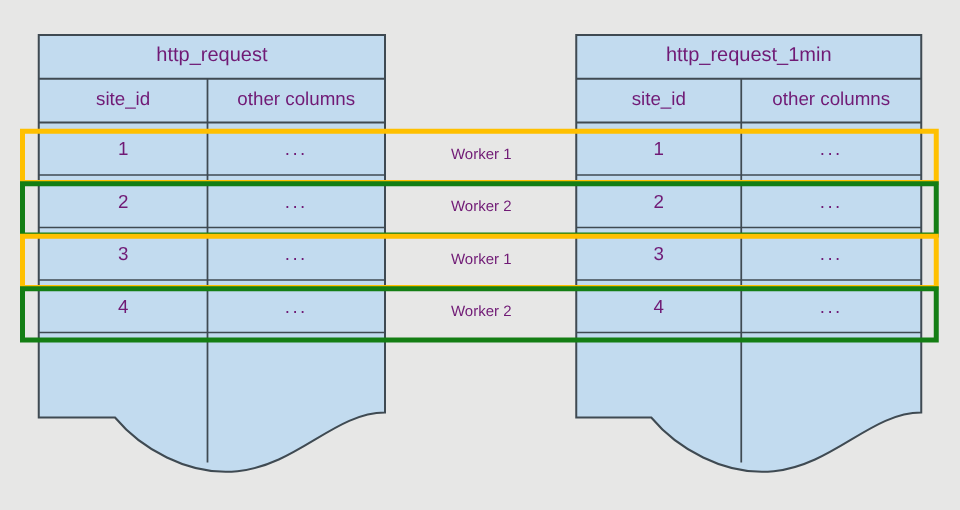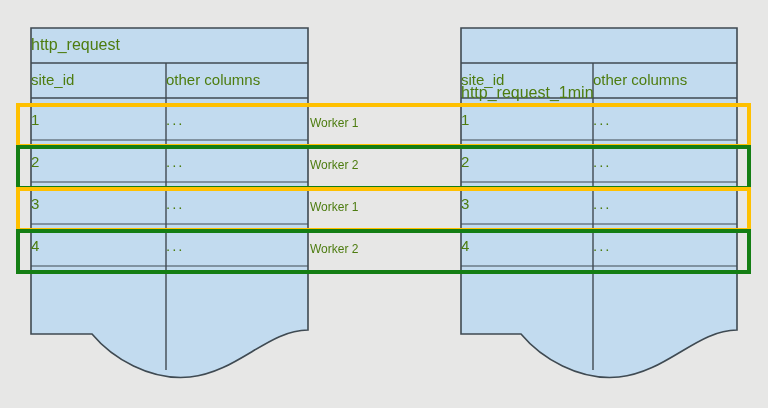--- a/index.html
+++ b/index.html
@@ -20,23 +20,24 @@
   }
   #canvas svg.layer {
     position: absolute;
     left: 0;
     top: 0;
     width: 768px;
     height: 408px;
   }
   .txt {
     position: absolute;
-    color: #4d7c0f;
+    color: #701a75;
     font-size: 15px;
     line-height: 1;
+    text-align: center;
     white-space: nowrap;
     user-select: none;
   }
   .txt-title { font-size: 16px; }
   .txt-head  { font-size: 15px; }
   .txt-cell  { font-size: 15px; }
   .txt-worker{ font-size: 12px; }
   .dots {
     letter-spacing: 2px;
     font-size: 15px;
@@ -108,21 +109,21 @@
 
   <div class="txt txt-cell" style="left:31px; top:154px; width:135px;">2</div>
   <div class="txt txt-cell dots" style="left:166px; top:154px; width:142px;">...</div>
 
   <div class="txt txt-cell" style="left:31px; top:196px; width:135px;">3</div>
   <div class="txt txt-cell dots" style="left:166px; top:196px; width:142px;">...</div>
 
   <div class="txt txt-cell" style="left:31px; top:238px; width:135px;">4</div>
   <div class="txt txt-cell dots" style="left:166px; top:238px; width:142px;">...</div>
 
-  <div class="txt txt-title" style="left:461px; top:37px; width:276px;margin-top:48px;">http_request_1min</div>
+  <div class="txt txt-title" style="left:461px; top:37px; width:276px;">http_request_1min</div>
 
   <div class="txt txt-head" style="left:461px; top:72px; width:132px;">site_id</div>
   <div class="txt txt-head" style="left:593px; top:72px; width:144px;">other columns</div>
 
   <div class="txt txt-cell" style="left:461px; top:112px; width:132px;">1</div>
   <div class="txt txt-cell dots" style="left:593px; top:112px; width:144px;">...</div>
 
   <div class="txt txt-cell" style="left:461px; top:154px; width:132px;">2</div>
   <div class="txt txt-cell dots" style="left:593px; top:154px; width:144px;">...</div>
 

